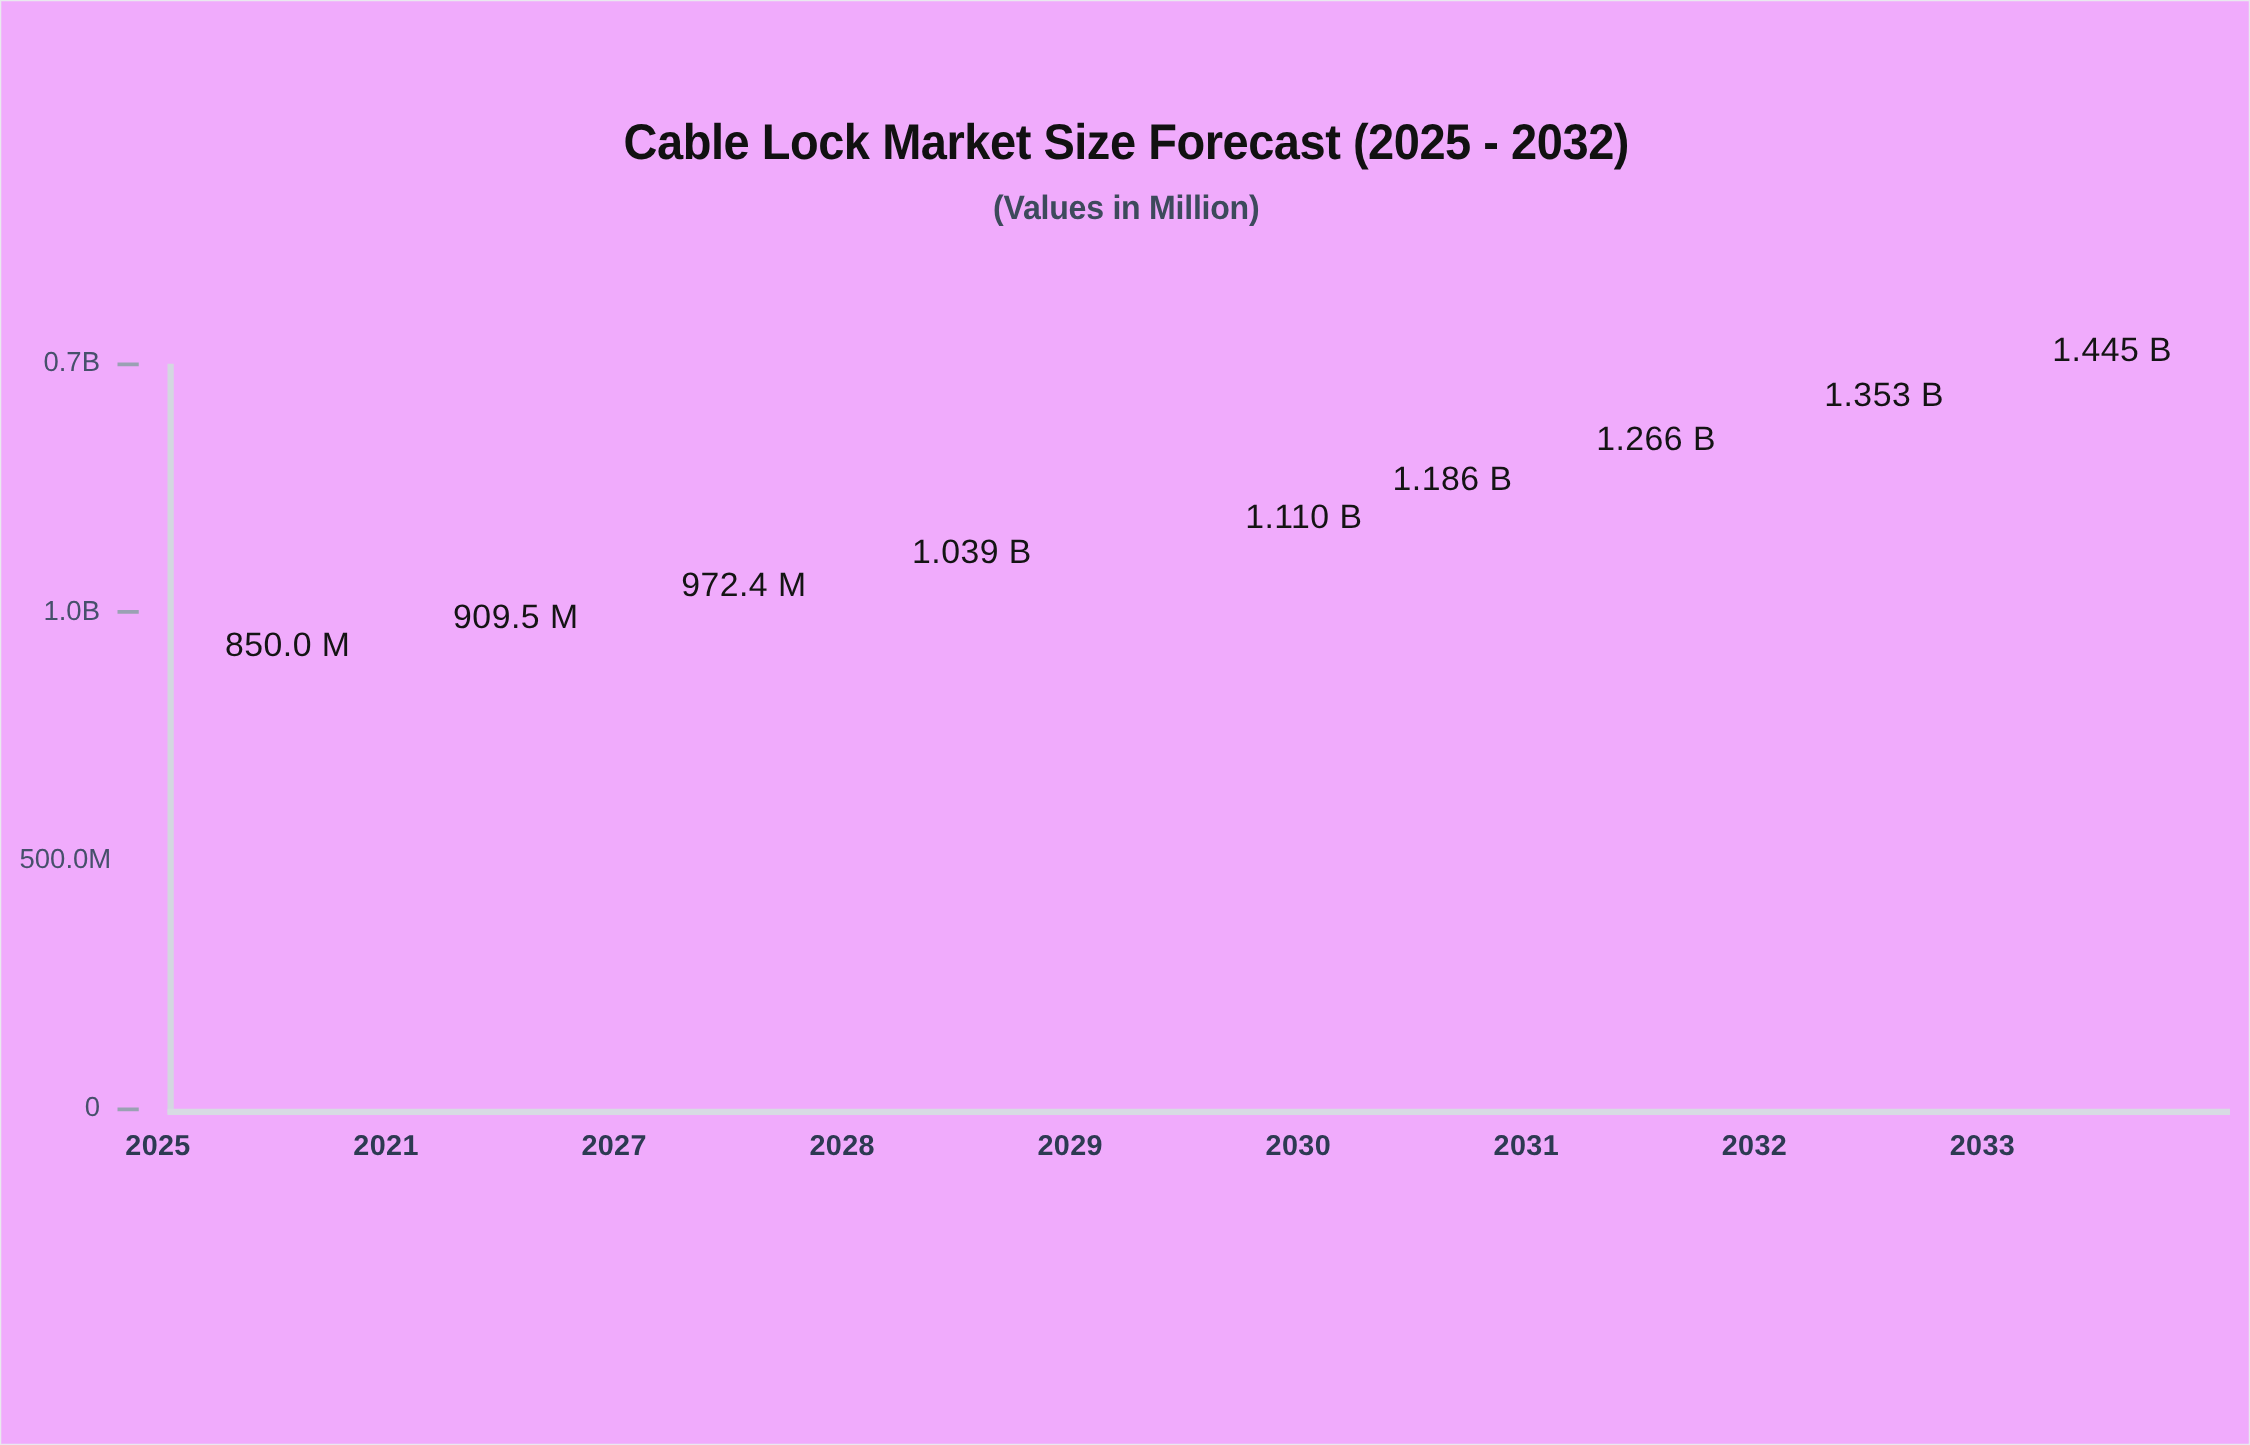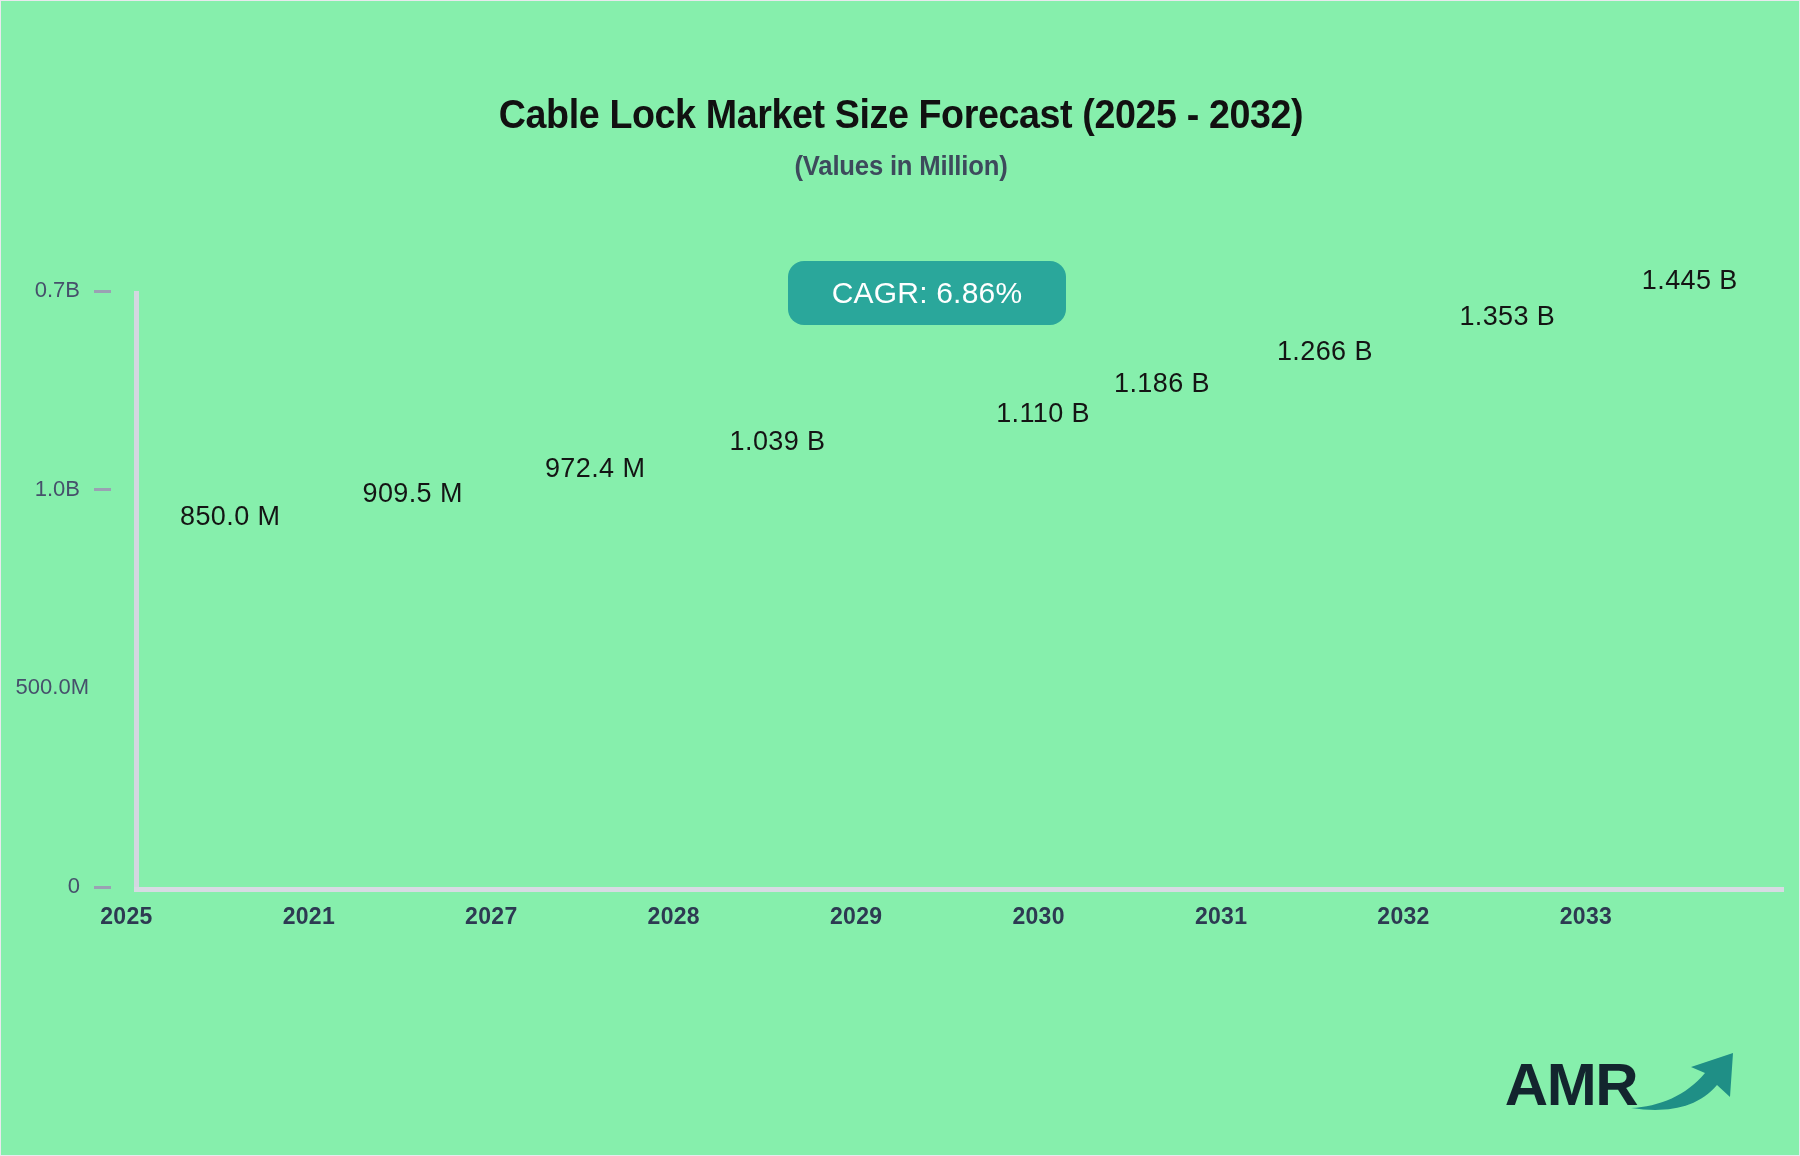--- a/index.html
+++ b/index.html
@@ -12,21 +12,21 @@
     height: 1156px;
     font-family: "Liberation Sans", sans-serif;
     position: relative;
     overflow: hidden;
   }
 
   
   #page {
     position: absolute;
     inset: 0;
-    background: #86efac;
+    background: #f0abfc;
     border: 1px solid #e9e9ee;
     box-sizing: border-box;
   }
 
   
   #header {
     position: absolute;
     top: 90px;
     left: 0;
     width: 1800px;
@@ -180,23 +180,20 @@
 </head>
 <body>
 
 <div id="page">
 
   <div id="header">
     <div id="chart-title">Cable Lock Market Size Forecast (2025 - 2032)</div>
     <div id="chart-subtitle">(Values in Million)</div>
   </div>
 
-  <div id="cagr-badge">
-    <span id="cagr-badge-label">CAGR: 6.86%</span>
-  </div>
 
   <div id="plot">
     <div id="y-axis-line"></div>
     <div id="x-axis-line"></div>
     <div id="y-ticks">
         <div class="y-tick" style="top: 886px;">
           <span class="y-tick-label">0</span>
           <span class="y-tick-dash"></span>
         </div>
         <div class="y-tick" style="top: 687.333px;">
@@ -238,22 +235,14 @@
         <div class="x-label" style="left: 464.111px;">2027</div>
         <div class="x-label" style="left: 646.556px;">2028</div>
         <div class="x-label" style="left: 829px;">2029</div>
         <div class="x-label" style="left: 1011.44px;">2030</div>
         <div class="x-label" style="left: 1193.89px;">2031</div>
         <div class="x-label" style="left: 1376.33px;">2032</div>
         <div class="x-label" style="left: 1558.78px;">2033</div>
       </div>
   </div>
 
-  <div id="amr-logo">
-    <span id="amr-logo-text">AMR</span>
-    <span id="amr-logo-arrow">
-      <svg width="118" height="62" viewBox="0 0 118 62">
-        <path d="M2 57 C 30 56, 58 44, 76 22 L 62 16 L 104 2 L 101 46 L 88 34 C 68 58, 36 62, 2 57 Z" fill="#1f8f86"></path>
-      </svg>
-    </span>
-  </div>
 
 </div>
 
 </body></html>

